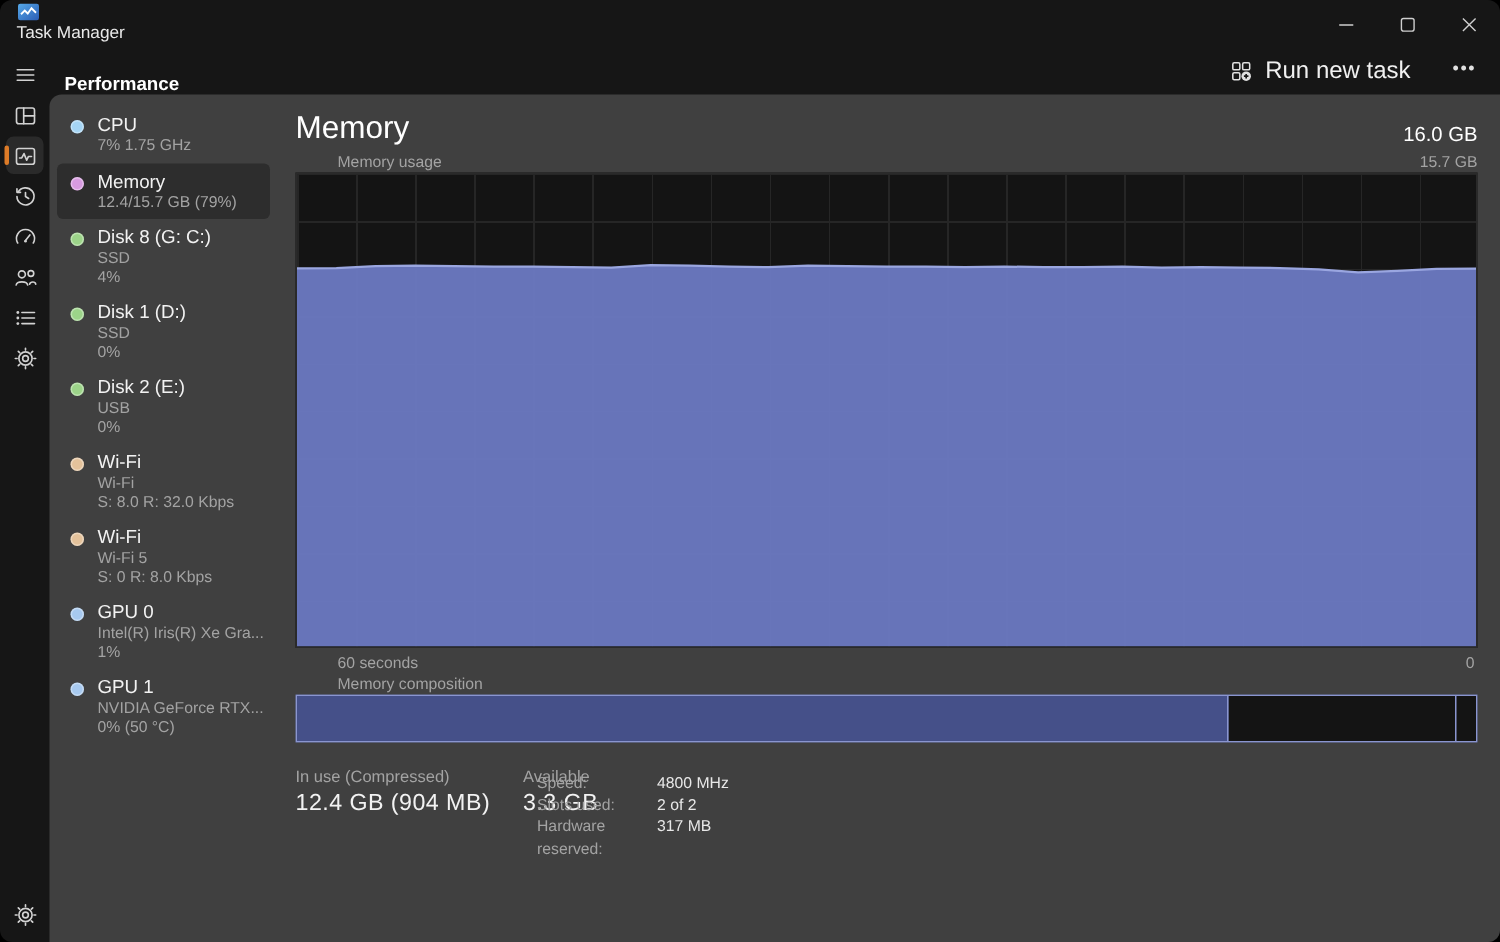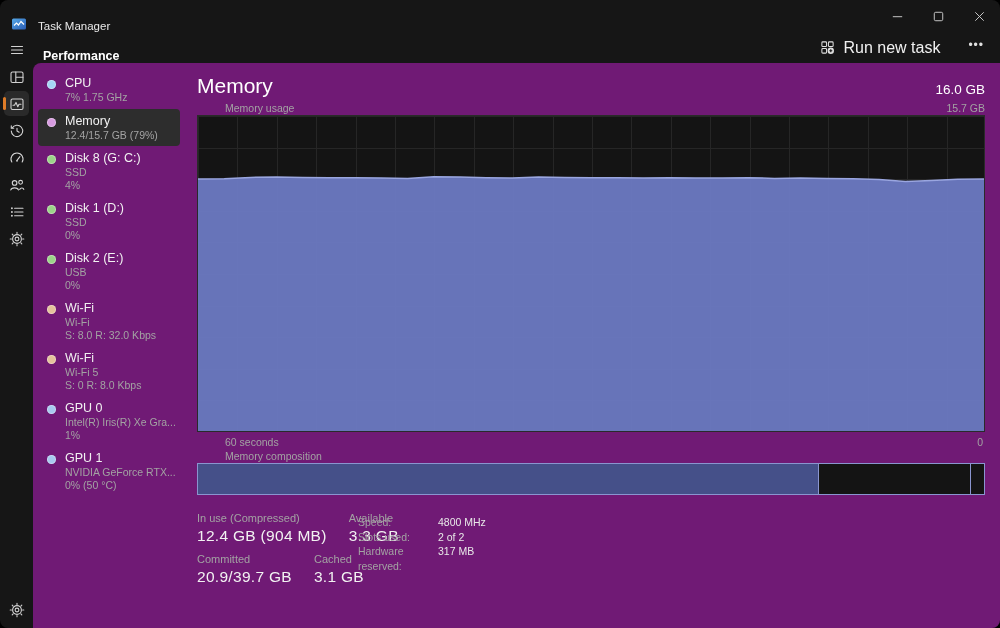--- a/index.html
+++ b/index.html
@@ -1,20 +1,20 @@
 <!DOCTYPE html>
 <html><head>
 <meta charset="utf-8">
 <style>
   html,body{margin:0;padding:0;background:#000;}
   body{width:1000px;height:628px;font-family:"Liberation Sans","DejaVu Sans",sans-serif;-webkit-font-smoothing:antialiased;}
   .window{position:relative;width:1000px;height:628px;background:#161616;border-radius:8px;overflow:hidden;color:#fff;}
 
   
-  .titlebar{position:absolute;left:0;top:0;right:0;height:32px;display:flex;align-items:flex-end;}
+  .titlebar{position:absolute;left:0;top:0;right:0;height:32px;display:flex;align-items:flex-start;flex-direction:column;}
   .app-icon{width:16px;height:16px;margin-left:11px;flex:0 0 auto;}
   .titlebar-title{margin-left:11px;font-size:11.5px;color:#e9e9e9;}
   .win-controls{position:absolute;right:0;top:0;height:32px;display:flex;}
   .win-btn{width:41px;height:32px;display:flex;align-items:center;justify-content:center;}
   .win-btn svg{width:15px;height:15px;stroke:#cfcfcf;stroke-width:1;fill:none;}
 
   
   .rail{position:absolute;left:0;top:32px;bottom:0;width:33px;display:flex;flex-direction:column;align-items:center;padding-top:5px;box-sizing:border-box;}
   .rail-item{position:relative;width:25px;height:25px;margin-bottom:2px;border-radius:5px;display:flex;align-items:center;justify-content:center;}
   .rail-item.selected{background:#2a2a2a;}
@@ -27,21 +27,21 @@
   .page-header{position:absolute;left:33px;top:32px;right:0;height:31px;display:flex;align-items:center;}
   .page-title{margin-left:10px;font-size:12.5px;font-weight:700;color:#fff;margin-top:16px;}
   .header-actions{position:absolute;right:8px;top:0;height:31px;display:flex;align-items:center;gap:10px;}
   .run-task-btn{display:flex;align-items:center;gap:8px;font-size:16px;color:#f0f0f0;padding:4px 10px;border-radius:4px;}
   .run-task-btn svg{width:15px;height:15px;stroke:#e0e0e0;stroke-width:1.1;fill:none;}
   .run-task-btn svg .f{fill:#e0e0e0;stroke:none;}
   .run-task-btn svg .plus{stroke:#161616;stroke-width:1.2;}
   .more-btn{font-size:12px;letter-spacing:1px;color:#e0e0e0;padding:2px 8px 8px 8px;}
 
   
-  .card{position:absolute;left:33px;top:63px;right:0;bottom:0;background:#701a75;border-top-left-radius:8px;}
+  .card{position:absolute;left:33px;top:63px;right:0;bottom:0;background:#404040;border-top-left-radius:8px;}
 
   
   .device-list{position:absolute;left:5px;top:8px;width:142px;}
   .device-item{display:flex;padding:5px 6px 5px 9px;border-radius:4px;}
   .device-item.selected{background:#2d2d2d;}
   .dot{width:9px;height:9px;border-radius:50%;margin:4px 9px 0 0;flex:0 0 auto;box-shadow:inset 0 0 0 1px rgba(255,255,255,.35);}
   .device-text{display:flex;flex-direction:column;min-width:0;}
   .device-name{font-size:12.5px;line-height:15px;color:#f2f2f2;white-space:nowrap;}
   .device-sub{font-size:10.5px;line-height:12.5px;color:#a3a3a3;white-space:nowrap;}
 
@@ -317,26 +317,16 @@
       <div class="pair-row">
             <div class="pair">
               <span class="s-label">In use (Compressed)</span>
               <span class="s-value">12.4 GB (904 MB)</span>
             </div>
             <div class="pair">
               <span class="s-label">Available</span>
               <span class="s-value">3.3 GB</span>
             </div>
           </div>
-          <div class="pair-row">
-            <div class="pair">
-              <span class="s-label">Committed</span>
-              <span class="s-value">20.9/39.7 GB</span>
-            </div>
-            <div class="pair">
-              <span class="s-label">Cached</span>
-              <span class="s-value">3.1 GB</span>
-            </div>
-          </div>
         </div>
     </div>
   </div>
 </div>
 
 </body></html>

